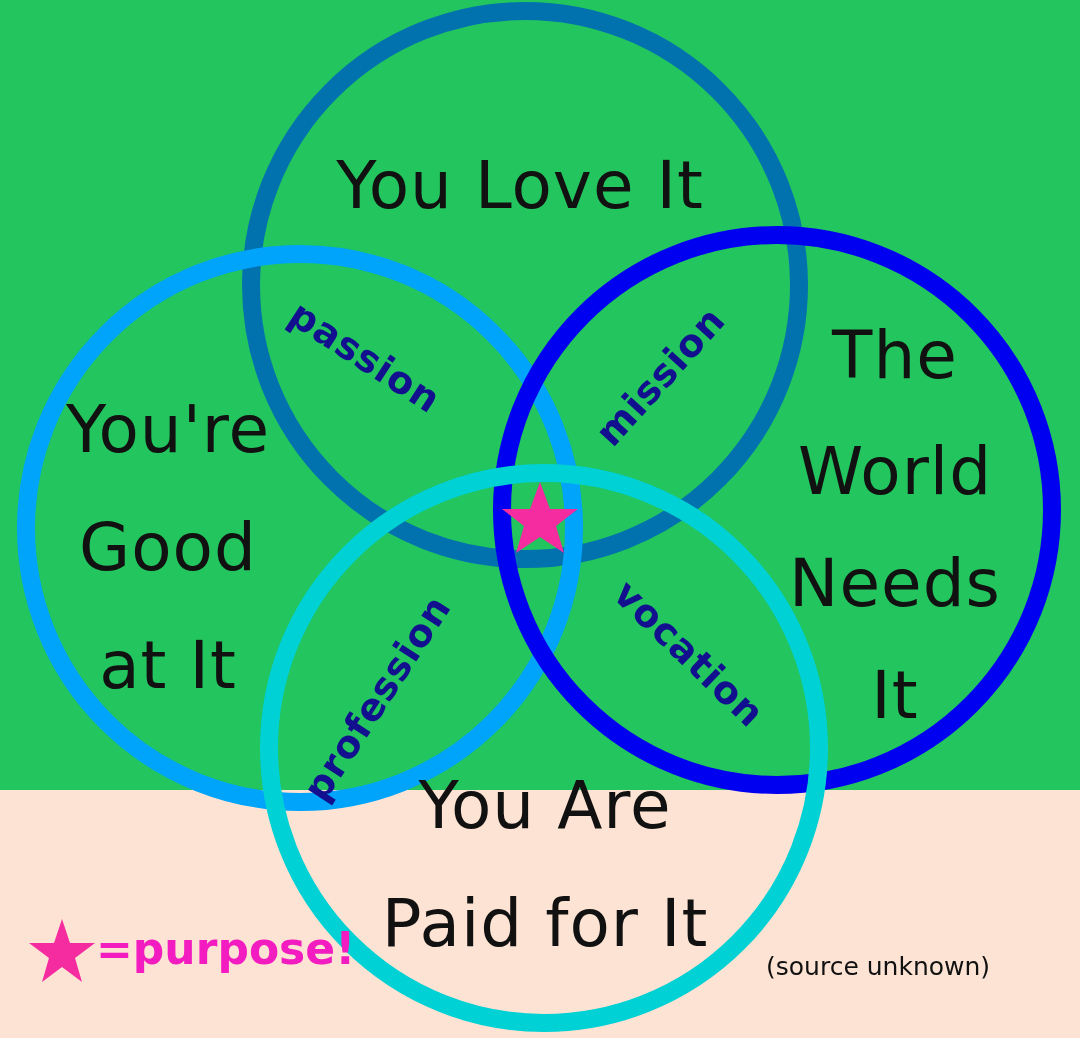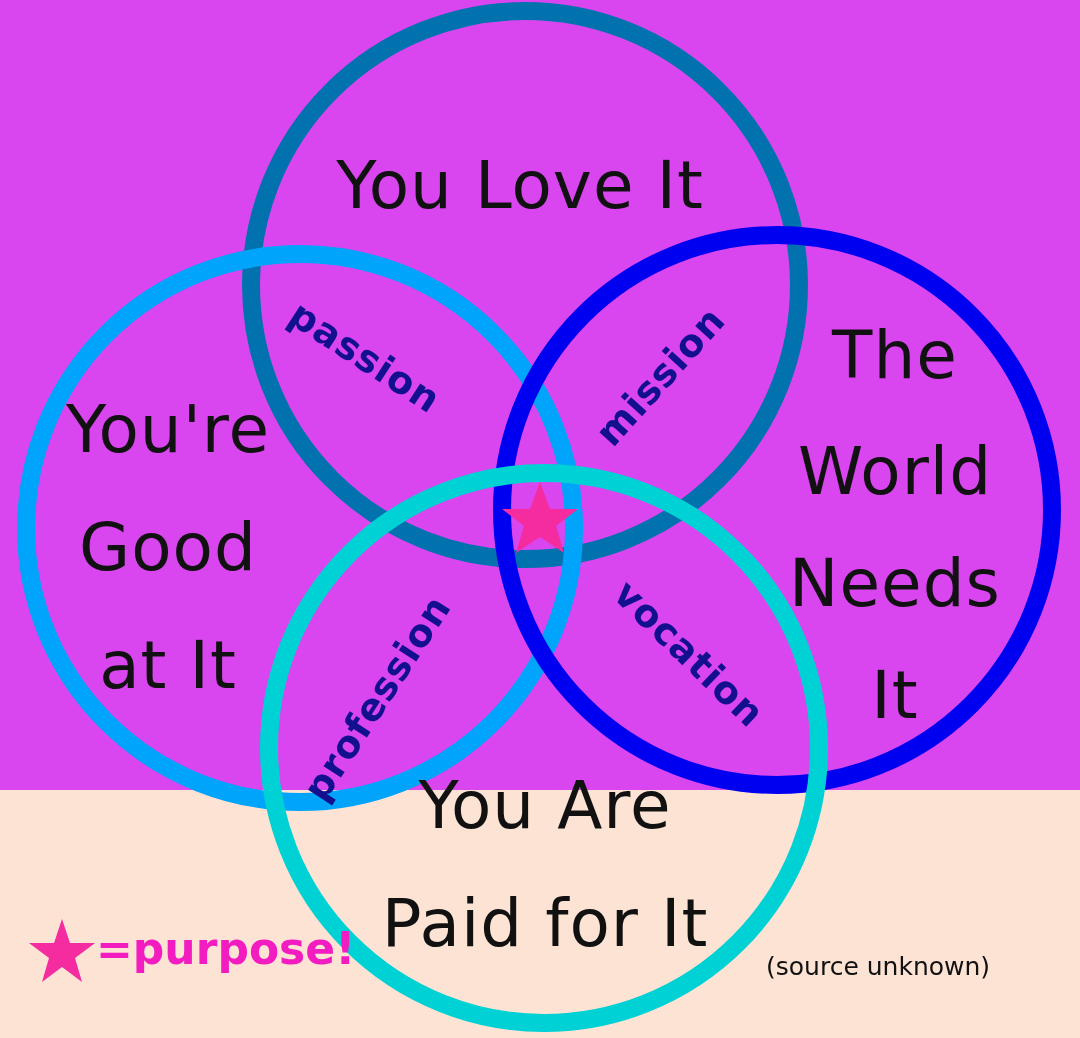--- a/index.html
+++ b/index.html
@@ -1,17 +1,17 @@
 <!DOCTYPE html>
 <html><head>
 <meta charset="utf-8">
 <style>
   html, body { margin: 0; padding: 0; }
   body { width: 1080px; height: 1038px; overflow: hidden; background: #FDE3D3; }
-  #stage { position: relative; width: 1080px; height: 790px; background: #d946ef; }
+  #stage { position: relative; width: 1080px; height: 790px; background: #22c55e; }
   svg { position: absolute; left: 0; top: 0; }
   .main-label { font-family: "DejaVu Sans", sans-serif; font-size: 66px; fill: #111111; font-weight: normal; letter-spacing: 1px; }
   .overlap-label { font-family: "DejaVu Sans", sans-serif; font-size: 38px; fill: #12108E; font-weight: bold; letter-spacing: 1px; }
   .legend-text { font-family: "DejaVu Sans", sans-serif; font-size: 44px; fill: #F21CC0; font-weight: bold; }
   .source-text { font-family: "DejaVu Sans", sans-serif; font-size: 25px; fill: #111111; }
 </style>
 </head>
 <body>
 
 <div id="stage">

